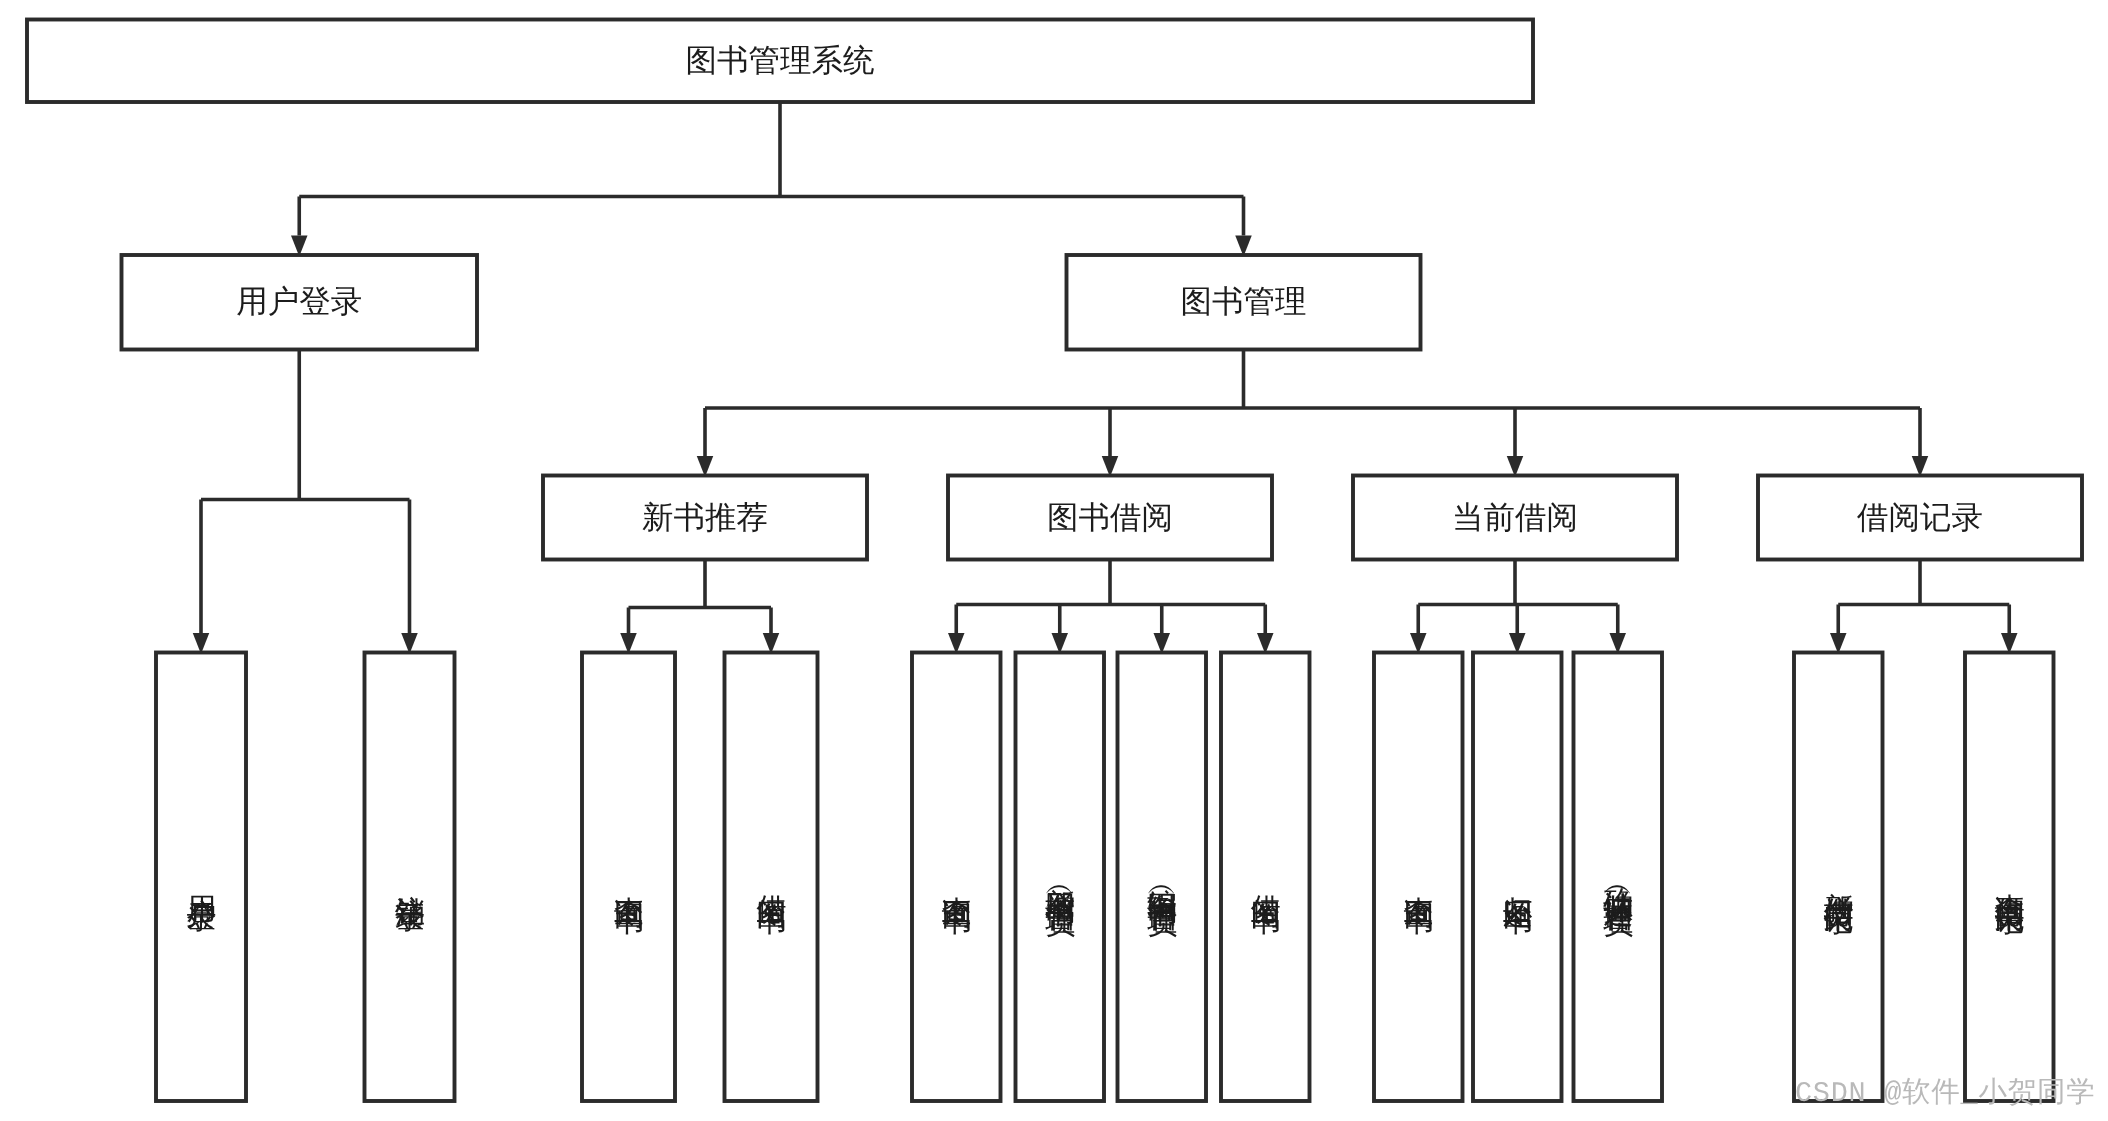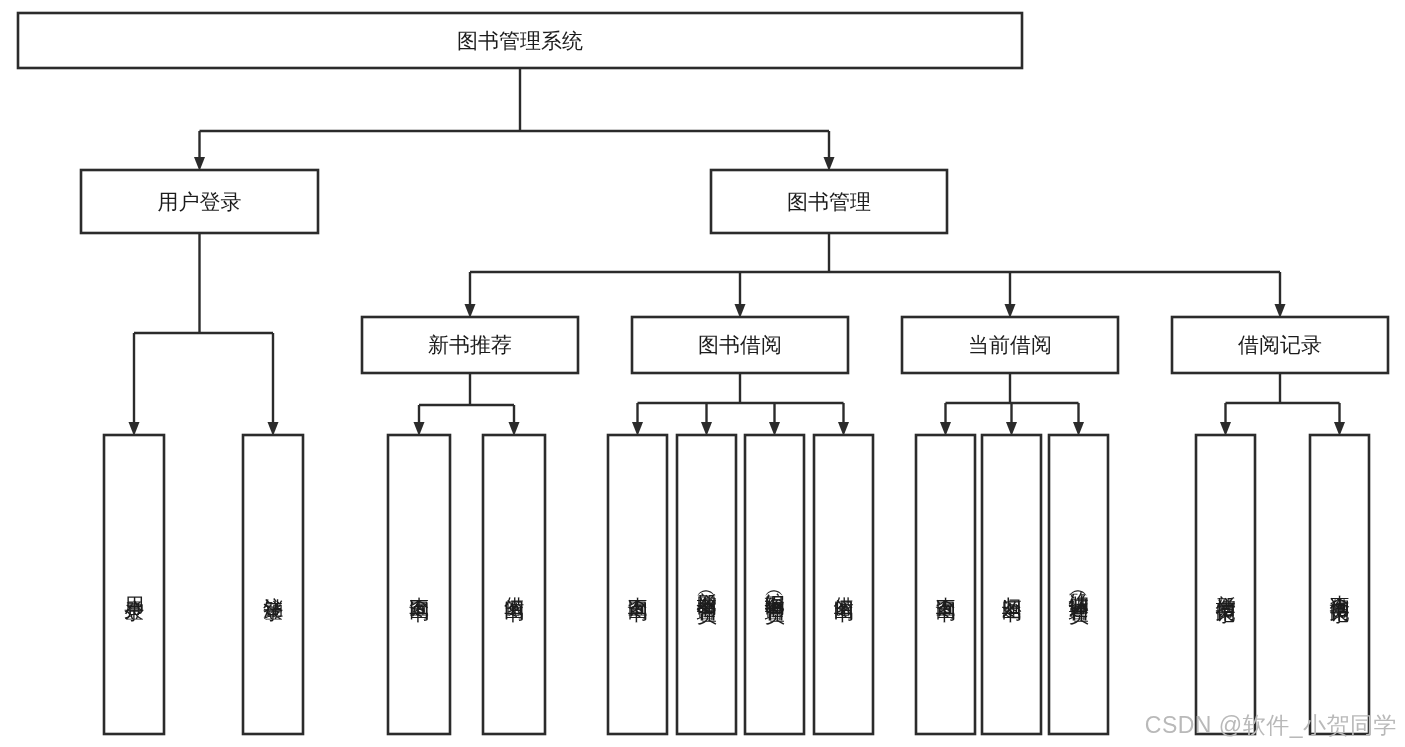--- a/index.html
+++ b/index.html
@@ -62,22 +62,22 @@
     letter-spacing: 2px;
     color: #1c1c1c;
     white-space: nowrap;
     pointer-events: none;
     user-select: none;
   }
   .watermark {
     position: absolute;
     right: 8px;
     bottom: 6px;
-    font-family: Liberation Sans, sans-serif;
-    font-size: 23px;
+    font-family: Liberation Mono, monospace;
+    font-size: 19px;
     color: #b9b9b9;
     letter-spacing: 0.5px;
     white-space: nowrap;
   }
 </style>
 </head>
 <body>
 
 <div id="diagram-root">
 

